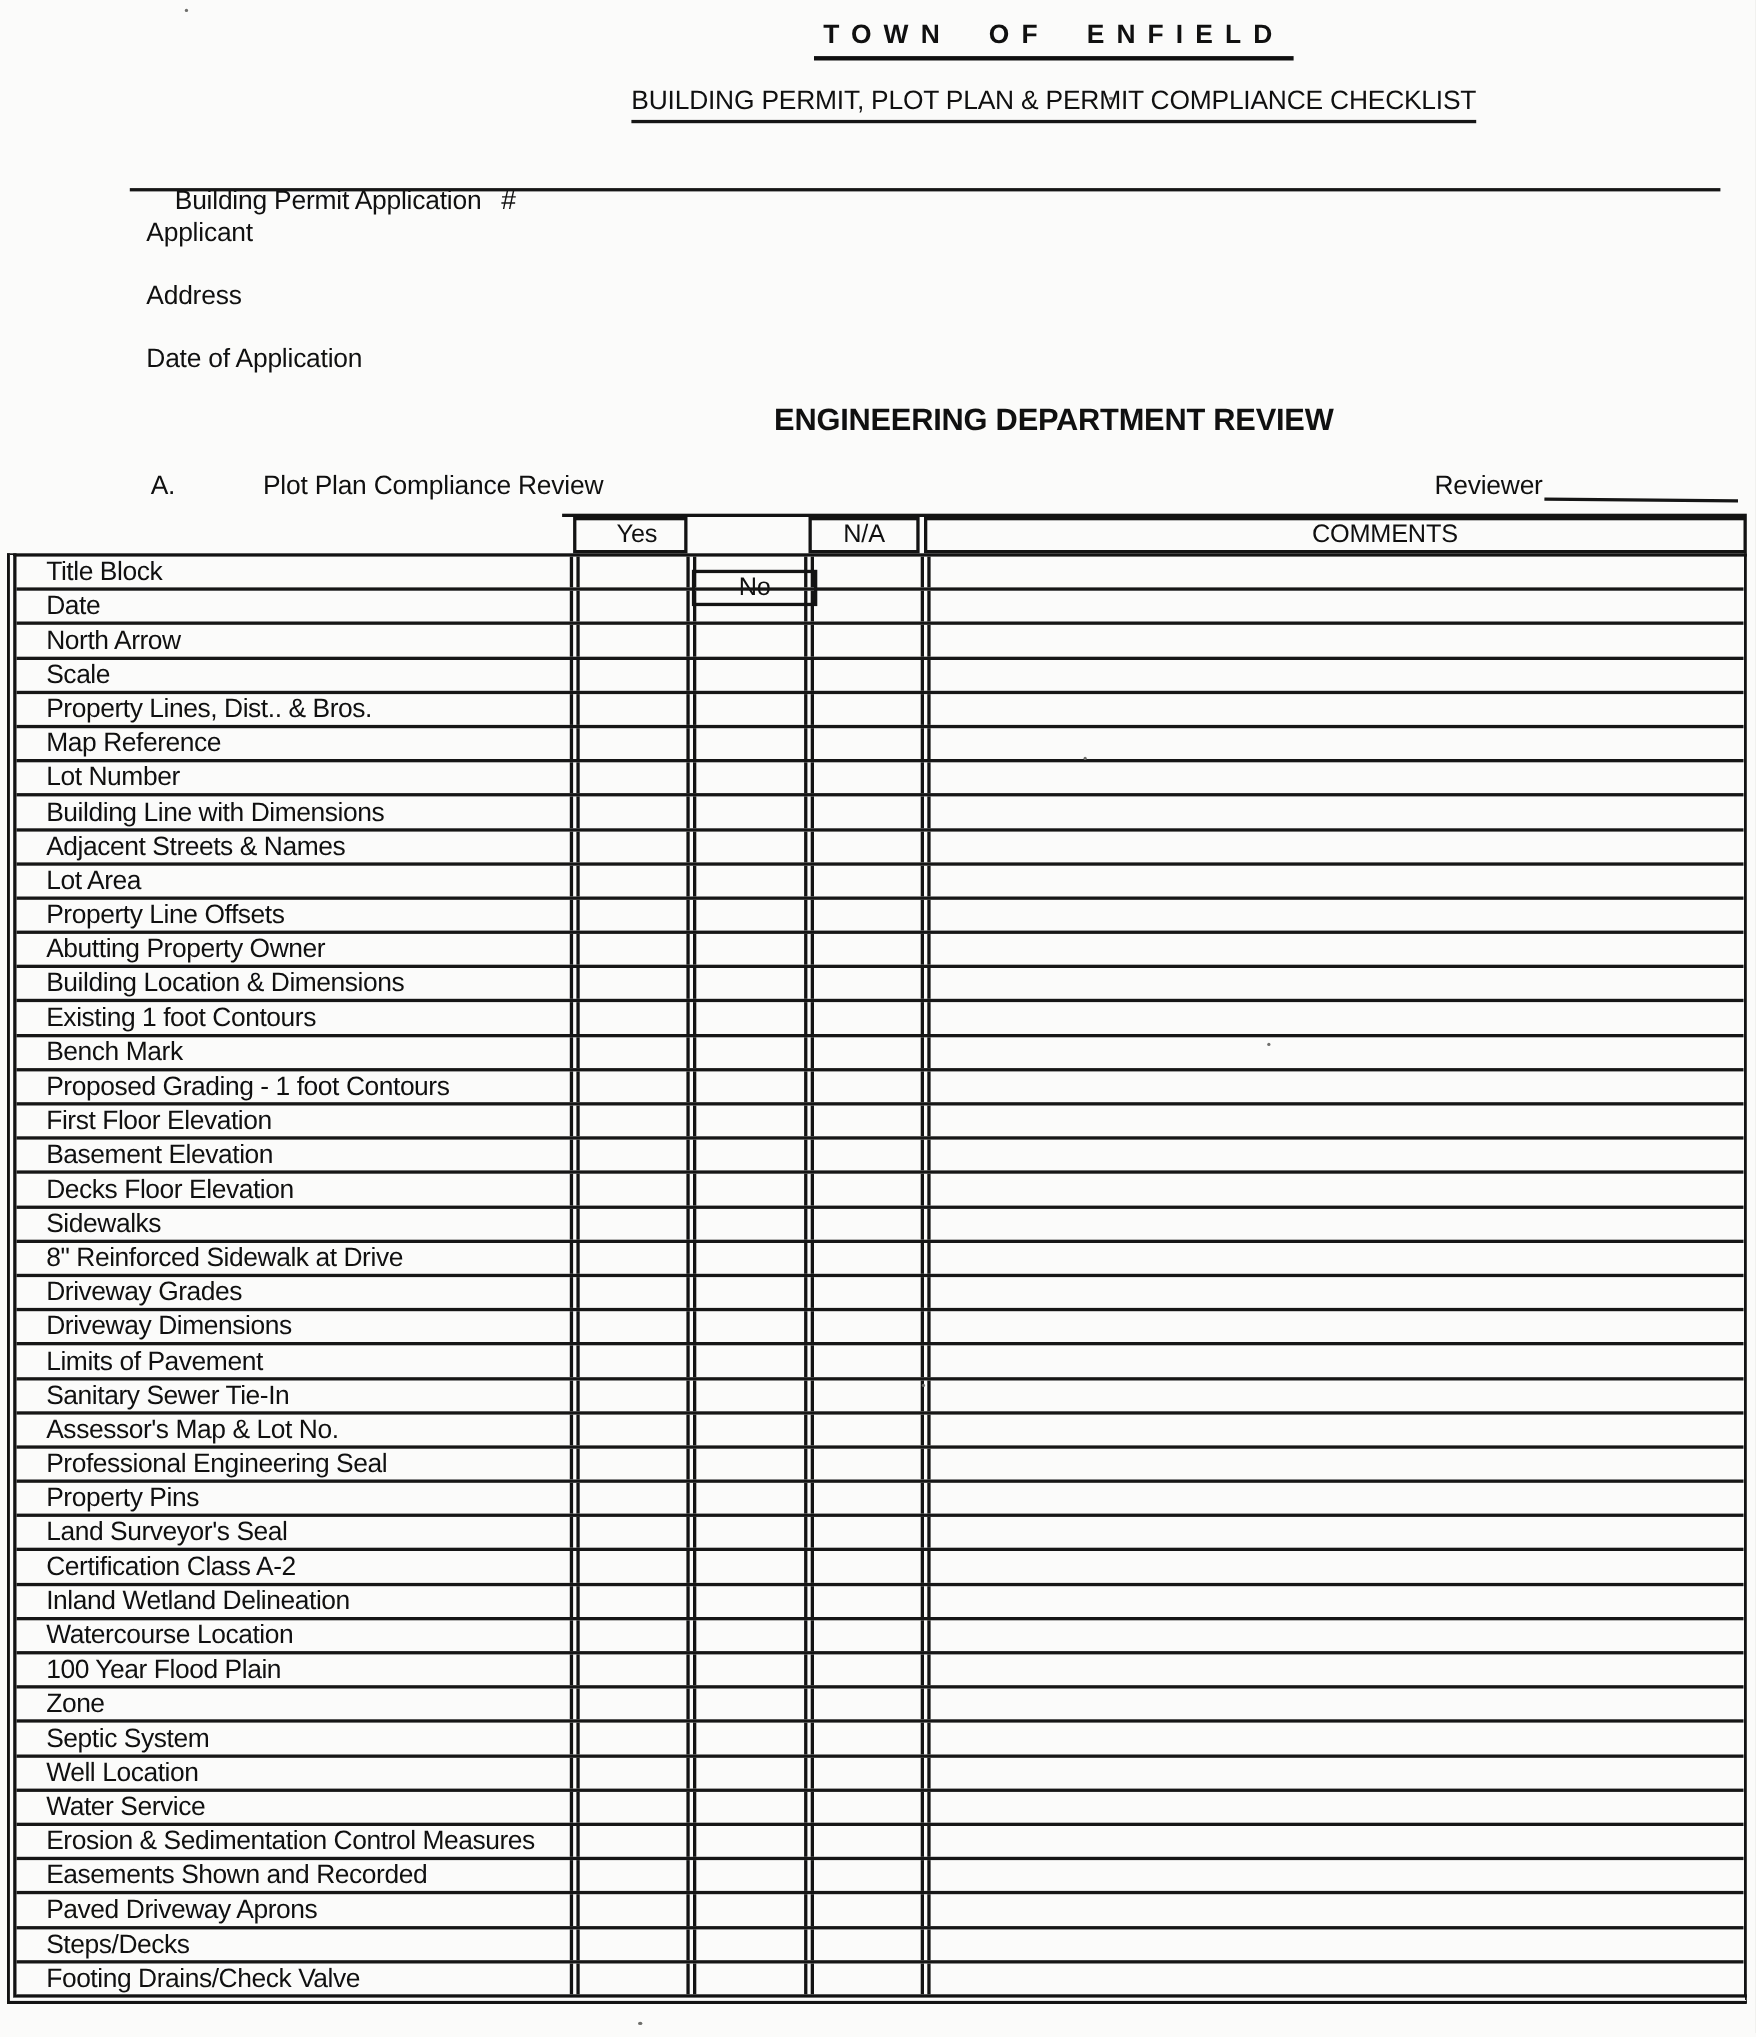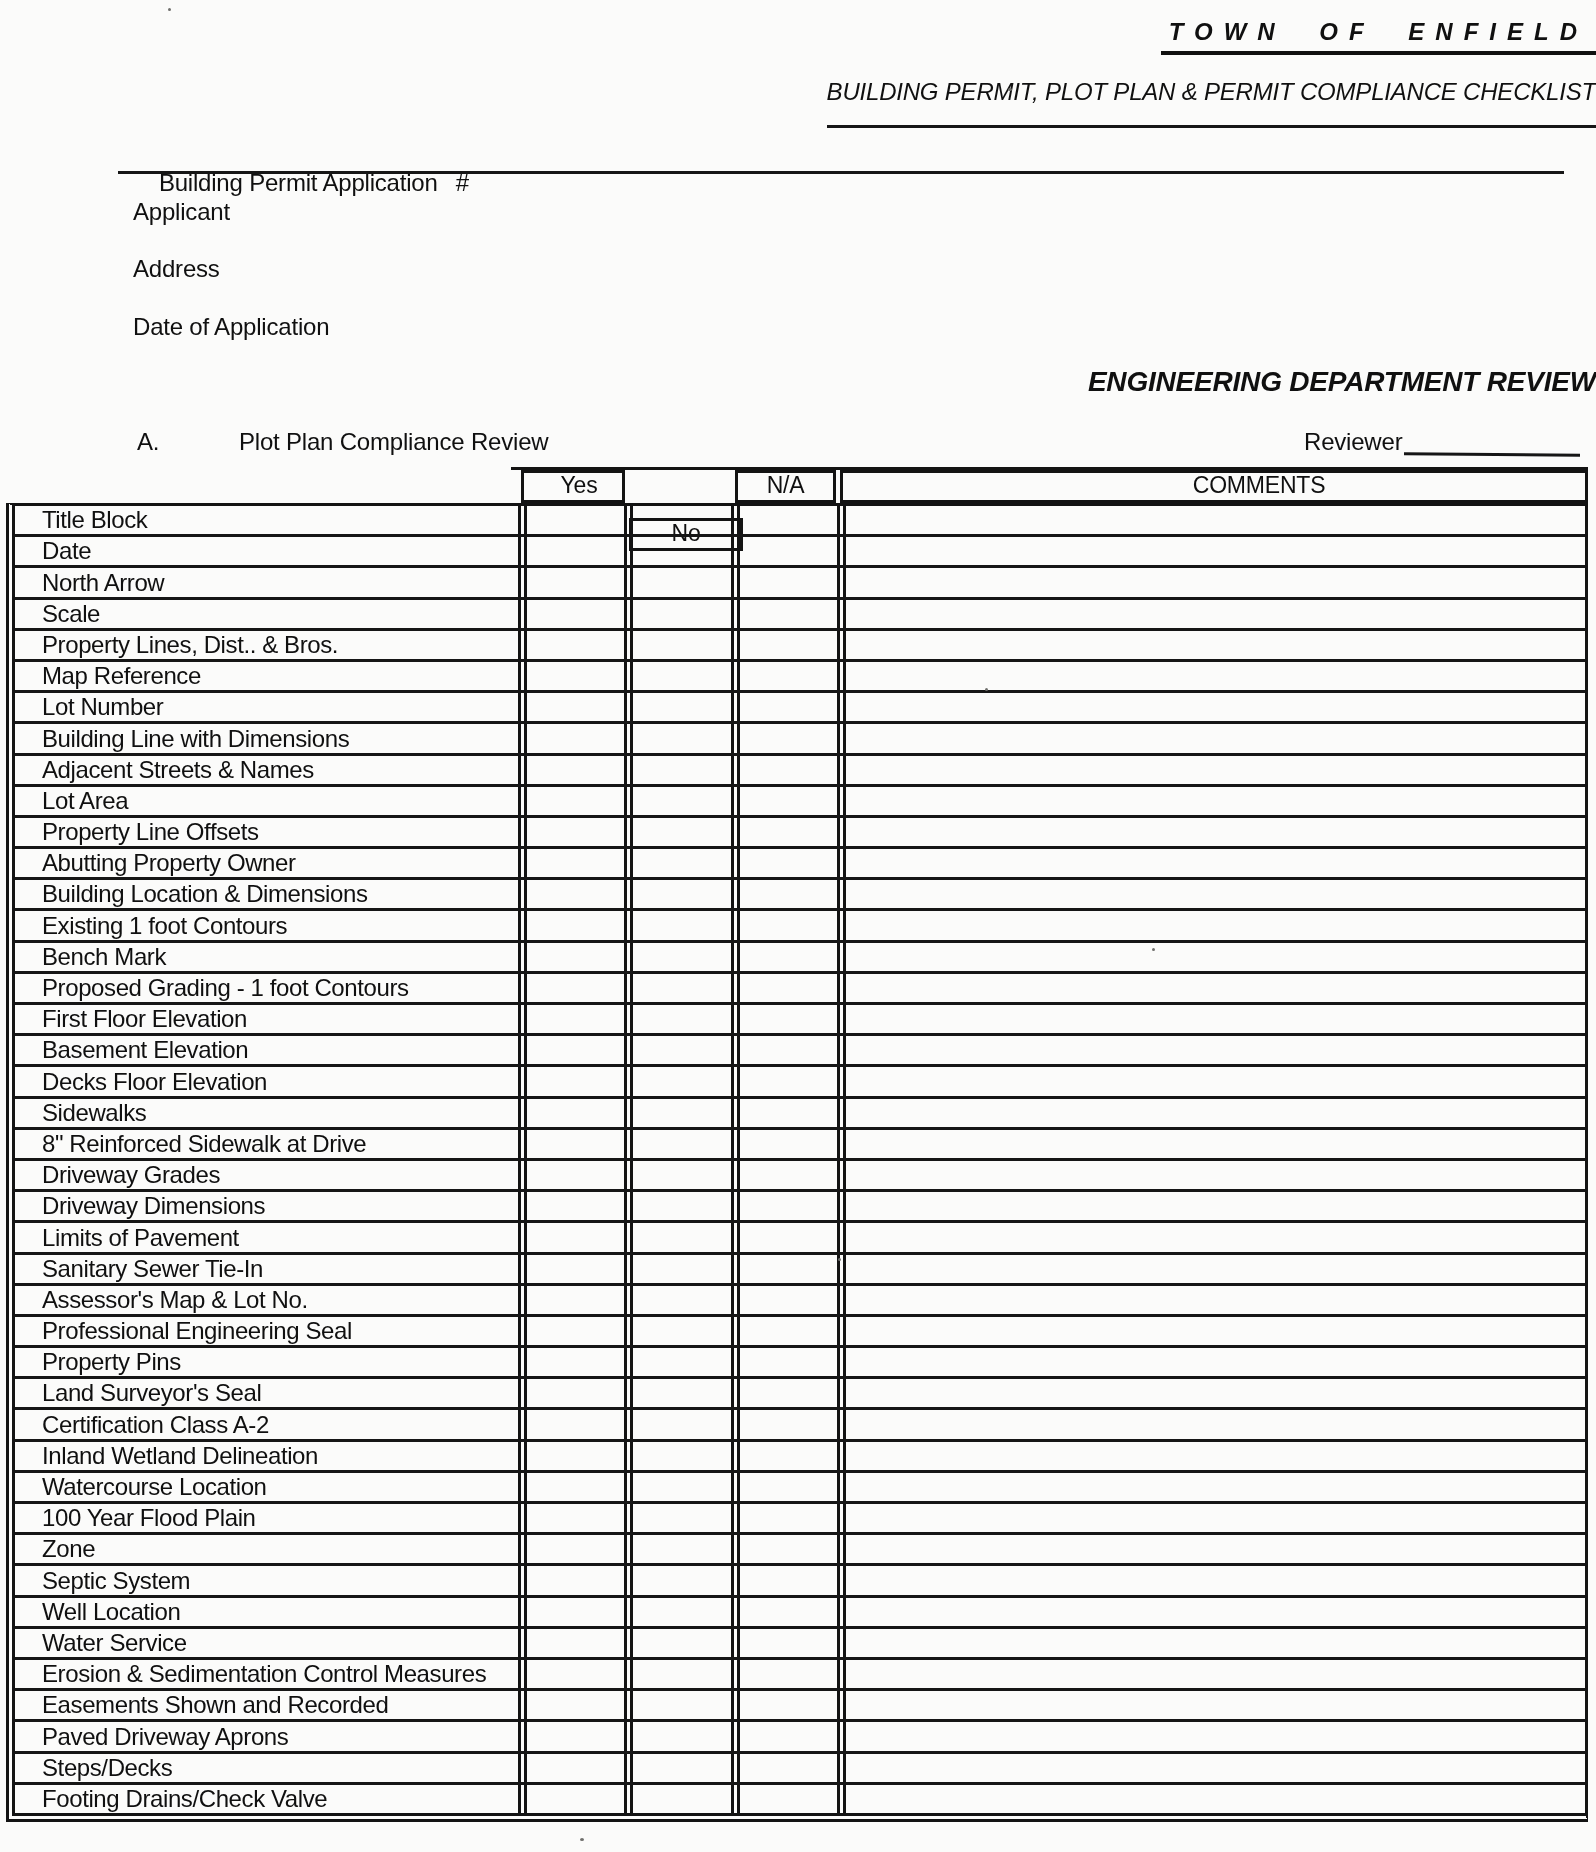--- a/index.html
+++ b/index.html
@@ -6,35 +6,35 @@
   .page{
     position:relative;
     width:1596px;height:1852px;
     margin:0 auto;
     background:#fbfbfa;
     font-family:"Liberation Sans","DejaVu Sans",sans-serif;
     color:#101010;
     overflow:hidden;
   }
   .abs{position:absolute;}
-  .centerwrap{left:0;right:0;text-align:right;padding-left:320px;font-style:italic;}
+  .centerwrap{left:0;right:0;text-align:center;padding-left:320px;}
   .doc-title{
     display:inline-block;
     font-size:24px;font-weight:bold;
     letter-spacing:11px;word-spacing:16px;
     border-bottom:4px solid #101010;
     padding:0 8px 5px 8px;
     white-space:nowrap;
   }
   .doc-subtitle{
     display:inline-block;
     font-size:24px;font-weight:normal;
     letter-spacing:-0.2px;
     border-bottom:3px solid #161616;
-    padding-bottom:19px;
+    padding-bottom:3px;
     white-space:nowrap;
   }
   .field-label{font-size:24px;letter-spacing:-0.2px;white-space:pre;}
   .rule{border-top:3px solid #161616;height:0;}
   .section-heading{font-size:28px;font-weight:bold;letter-spacing:-0.2px;}
   .review-letter,.review-title,.reviewer-label{font-size:24px;letter-spacing:-0.2px;}
 
   
   .checklist{left:6px;top:467px;width:1582px;height:1355px;}
   .chk-band-top{position:absolute;left:505px;right:0;top:0;border-top:3px solid #131313;}

